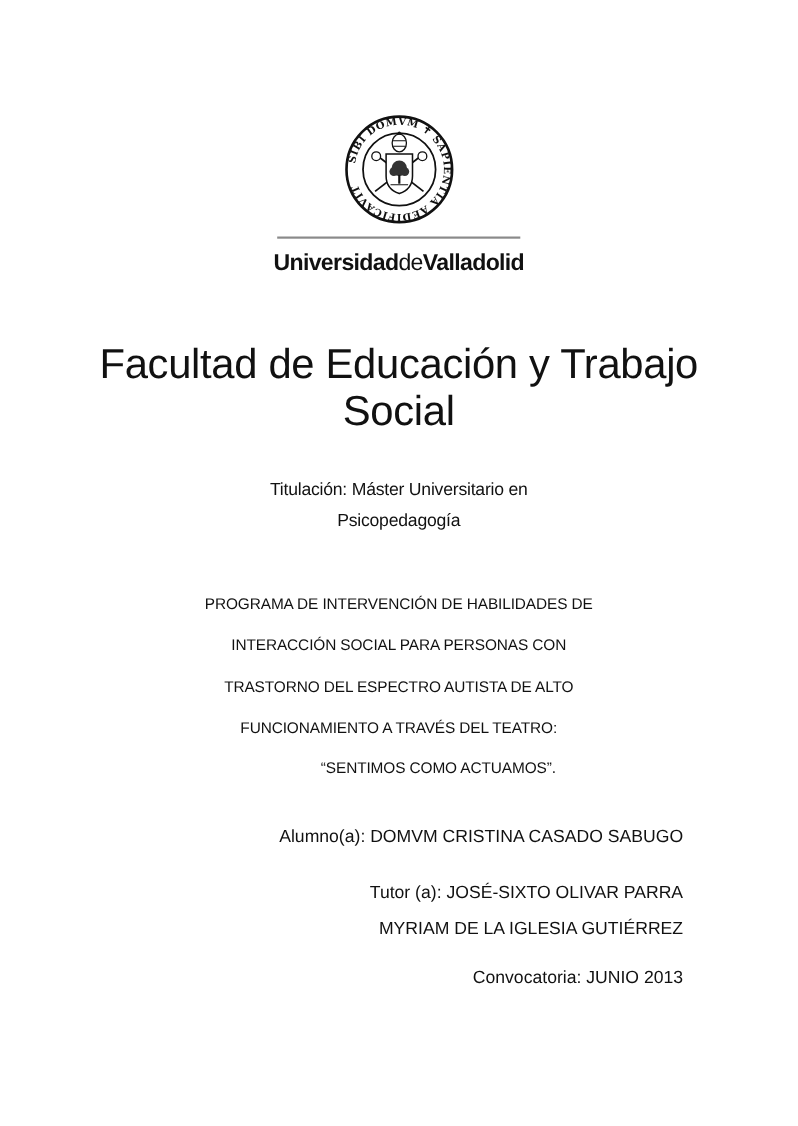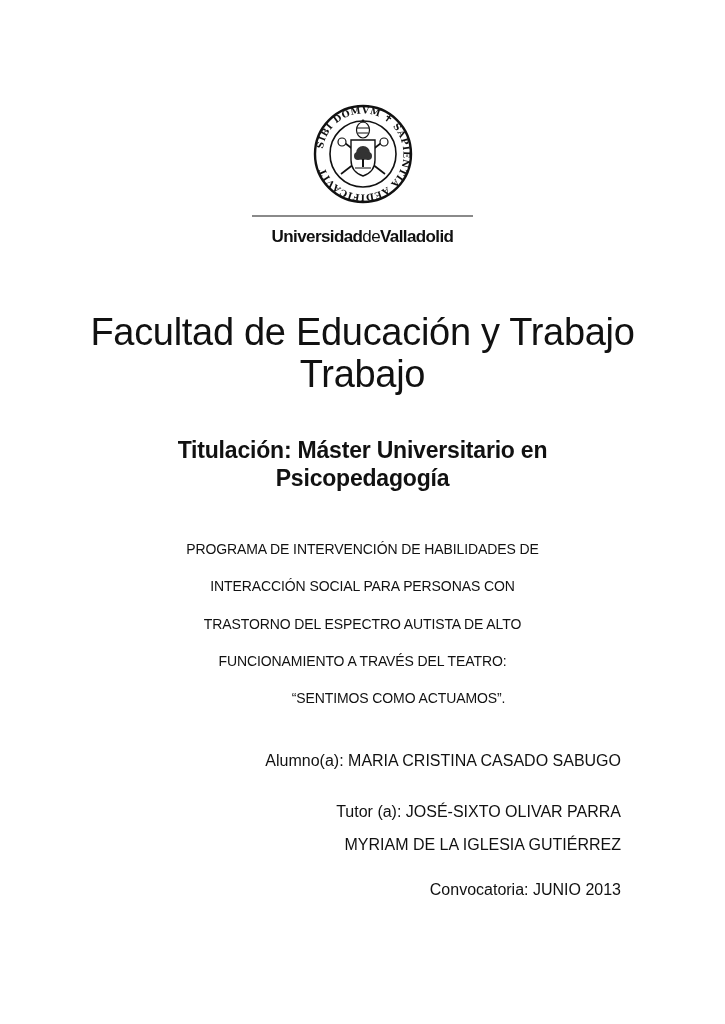--- a/index.html
+++ b/index.html
@@ -40,36 +40,36 @@
       top: 215px;
       width: 221px;
       height: 0;
       border-top: 2px solid #8a8a8a;
     }
     #uni-name {
       left: 0;
       width: 725px;
       top: 227px;
       text-align: center;
-      font-size: 17px;
+      font-size: 21px;
       letter-spacing: -0.6px;
       color: #111;
     }
     #uni-name .b { font-weight: bold; }
     #uni-name .l { font-weight: normal; }
 
     .faculty {
       font-size: 38px;
       font-weight: normal;
       letter-spacing: -0.3px;
       color: #111;
     }
     .degree {
-      font-size: 23px;
-      font-weight: bold;
+      font-size: 16px;
+      font-weight: normal;
       letter-spacing: -0.2px;
       color: #111;
     }
     .title-line {
       font-size: 14px;
       font-weight: normal;
       letter-spacing: -0.1px;
       color: #111;
     }
     .meta-line {
@@ -109,27 +109,27 @@
     <rect x="49" y="55" width="2" height="8" fill="#111"></rect>
     <line x1="42" y1="64" x2="58" y2="64" stroke="#111" stroke-width="1"></line>
   </svg>
 </div>
 
 <div id="separator" class="abs"></div>
 
 <div id="uni-name" class="abs"><span class="b">Universidad</span><span class="l">de</span><span class="b">Valladolid</span></div>
 
 <div class="center-line faculty" style="top:311px;">Facultad de Educación y Trabajo</div>
-<div class="center-line faculty" style="top:353px;">Trabajo</div>
+<div class="center-line faculty" style="top:353px;">Social</div>
 
 <div class="center-line degree" style="top:437px;">Titulación: Máster Universitario en</div>
 <div class="center-line degree" style="top:465px;">Psicopedagogía</div>
 
 <div class="center-line title-line" style="top:541px;">PROGRAMA DE INTERVENCIÓN DE HABILIDADES DE</div>
 <div class="center-line title-line" style="top:578px;">INTERACCIÓN SOCIAL PARA PERSONAS CON</div>
 <div class="center-line title-line" style="top:616px;">TRASTORNO DEL ESPECTRO AUTISTA DE ALTO</div>
 <div class="center-line title-line" style="top:653px;">FUNCIONAMIENTO A TRAVÉS DEL TEATRO:</div>
 <div class="center-line title-line" style="top:690px;margin-left:36px;">“SENTIMOS COMO ACTUAMOS”.</div>
 
-<div class="right-line meta-line" style="top:752px;">Alumno(a): MARIA CRISTINA CASADO SABUGO</div>
+<div class="right-line meta-line" style="top:752px;">Alumno(a): DOMVM CRISTINA CASADO SABUGO</div>
 <div class="right-line meta-line" style="top:803px;">Tutor (a): JOSÉ-SIXTO OLIVAR PARRA</div>
 <div class="right-line meta-line" style="top:836px;">MYRIAM DE LA IGLESIA GUTIÉRREZ</div>
 <div class="right-line meta-line" style="top:881px;">Convocatoria: JUNIO 2013</div>
 
 </body></html>

